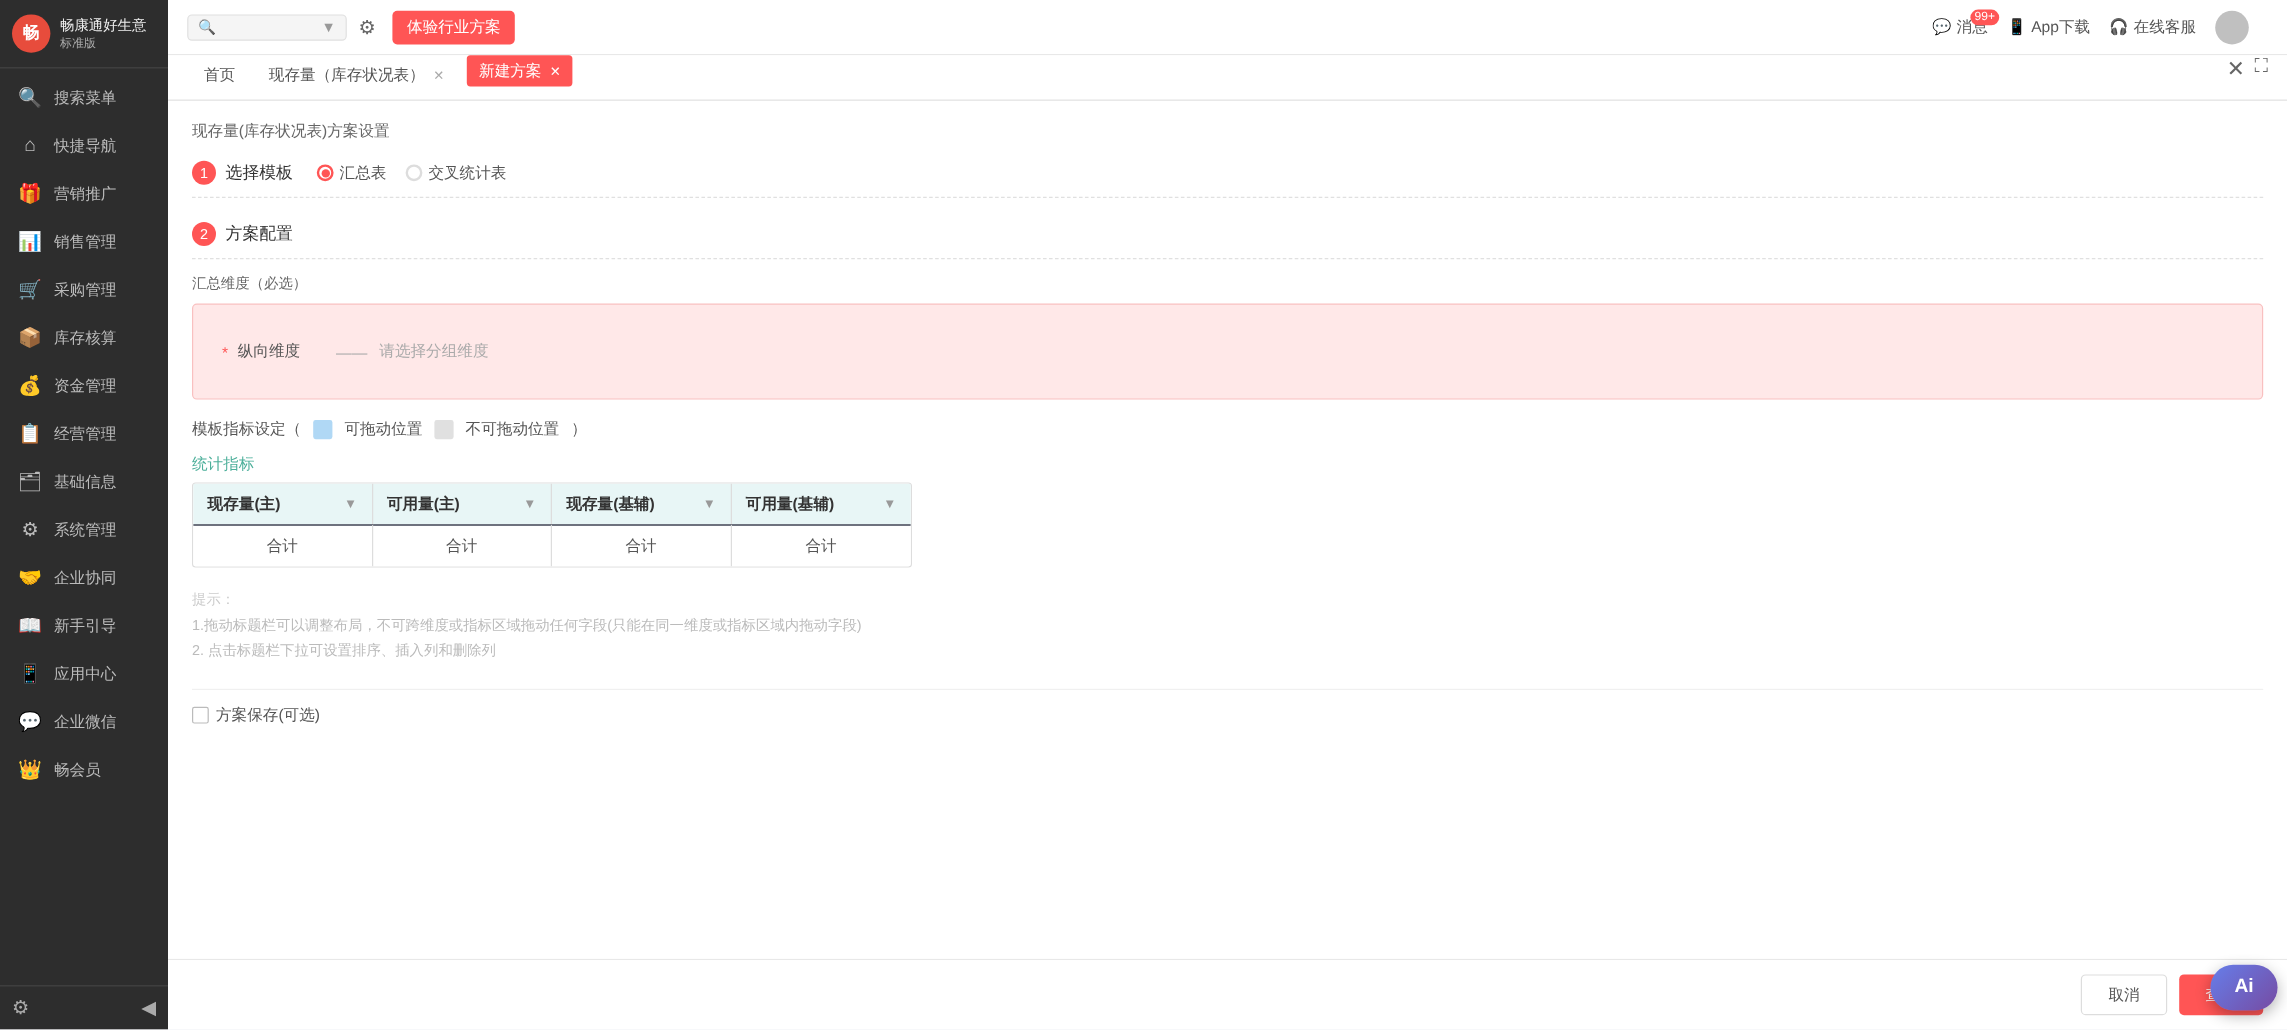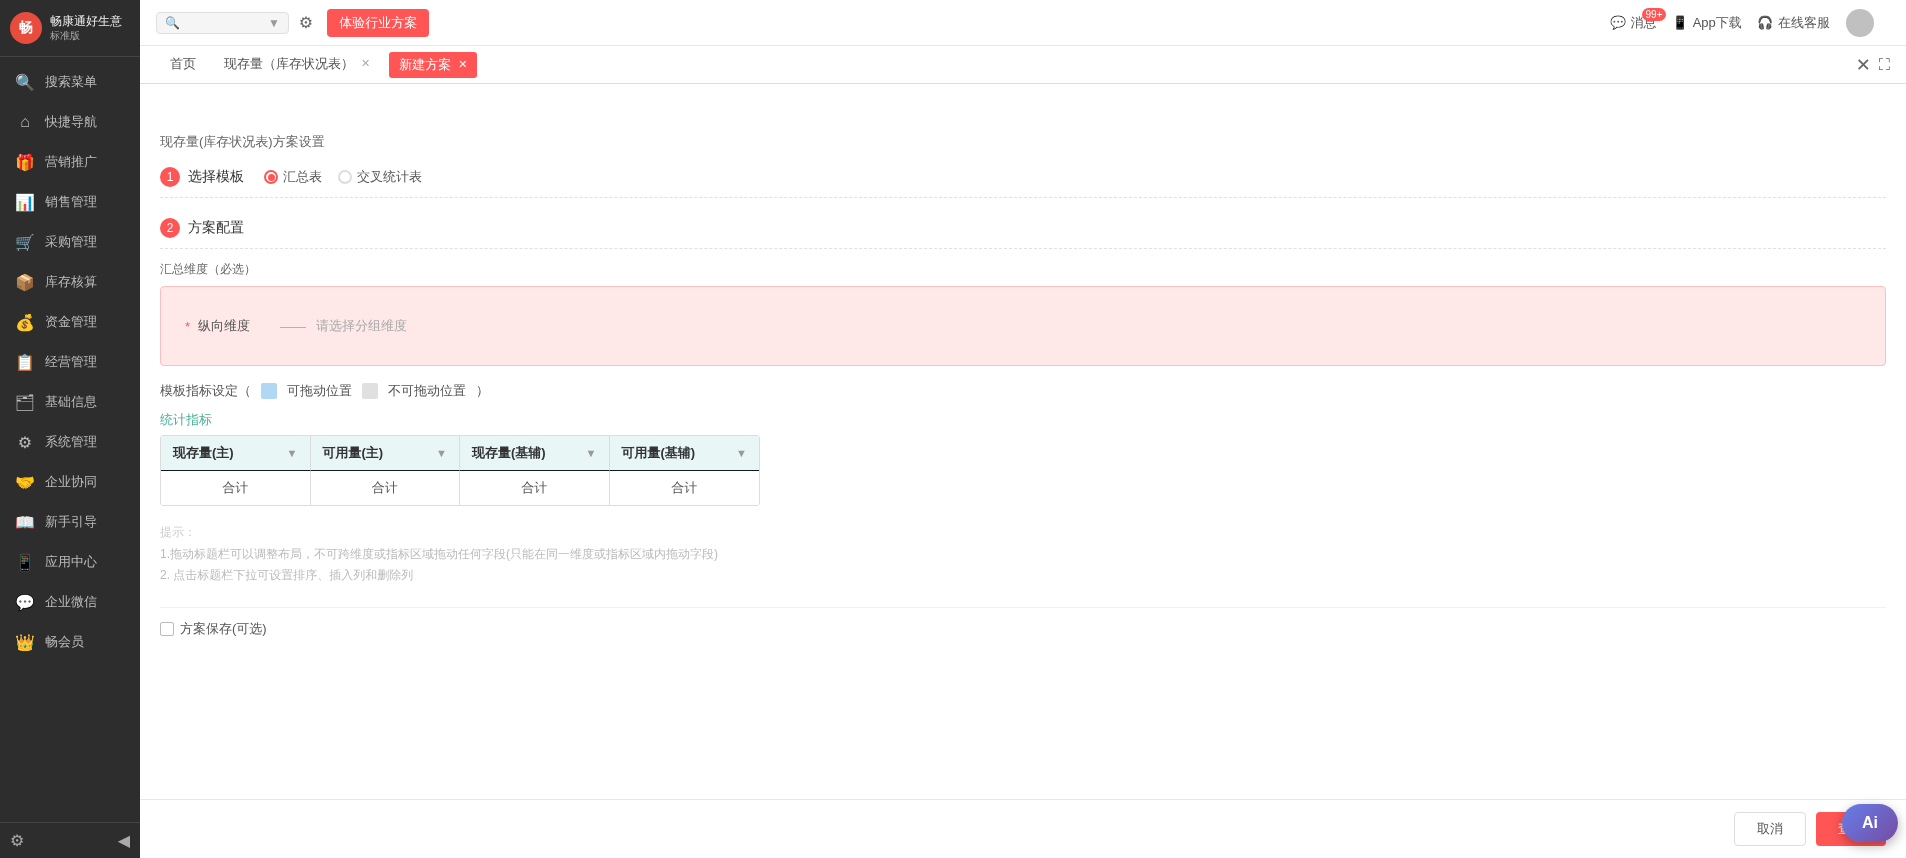--- a/index.html
+++ b/index.html
@@ -174,21 +174,21 @@
       border-radius: 50%;
       background: #c0c0c0;
       cursor: pointer;
     }
     .topbar-username { color: #555; font-size: 13px; cursor: pointer; }
 
     
     .tabbar {
       background: #fff;
       display: flex;
-      align-items: center;
+      align-items: flex-start;
       padding: 0 16px;
       border-bottom: 1px solid #ddd;
       height: 38px;
       gap: 0;
     }
     .tab {
       display: flex;
       align-items: center;
       padding: 8px 14px;
       border-bottom: 2px solid transparent;
@@ -239,21 +239,20 @@
       padding: 0;
       position: relative;
     }
     .content-inner {
       padding: 16px 20px;
     }
     .page-title {
       font-size: 13px;
       color: #666;
       margin-bottom: 16px;
-      margin-top: 33px;
     }
 
     
     .section {
       margin-bottom: 20px;
     }
     .section-header {
       display: flex;
       align-items: center;
       margin-bottom: 12px;

